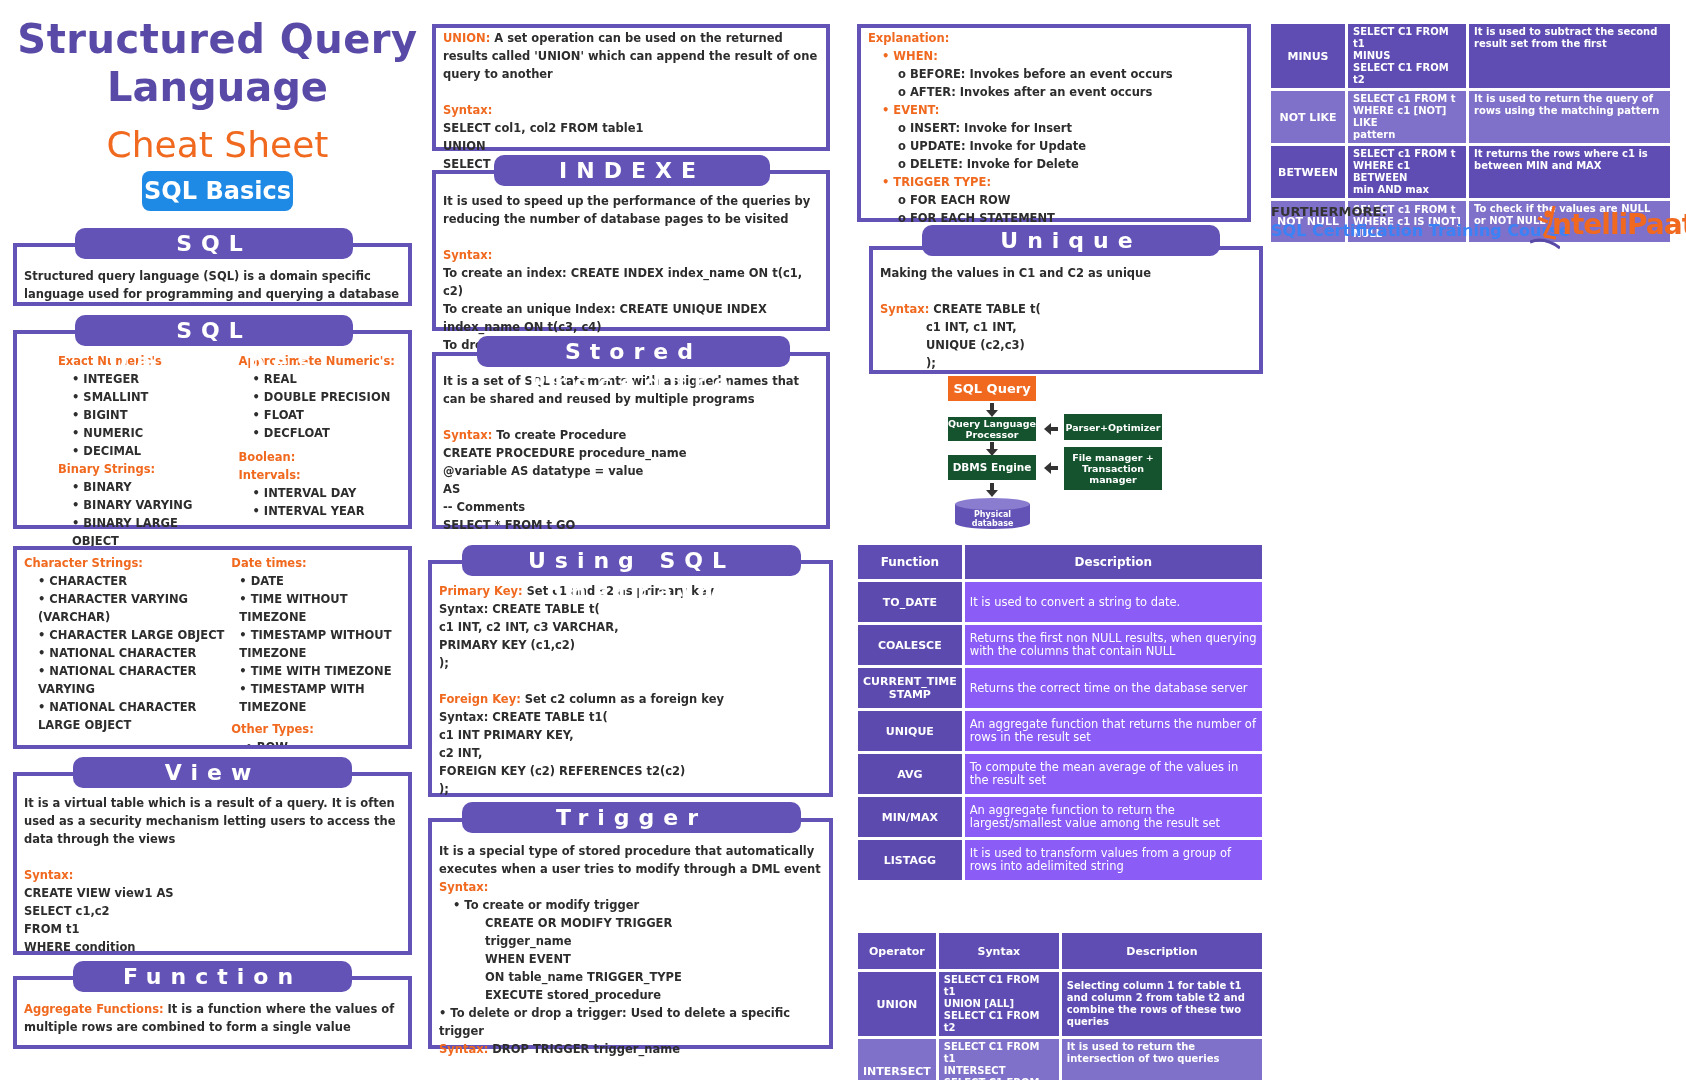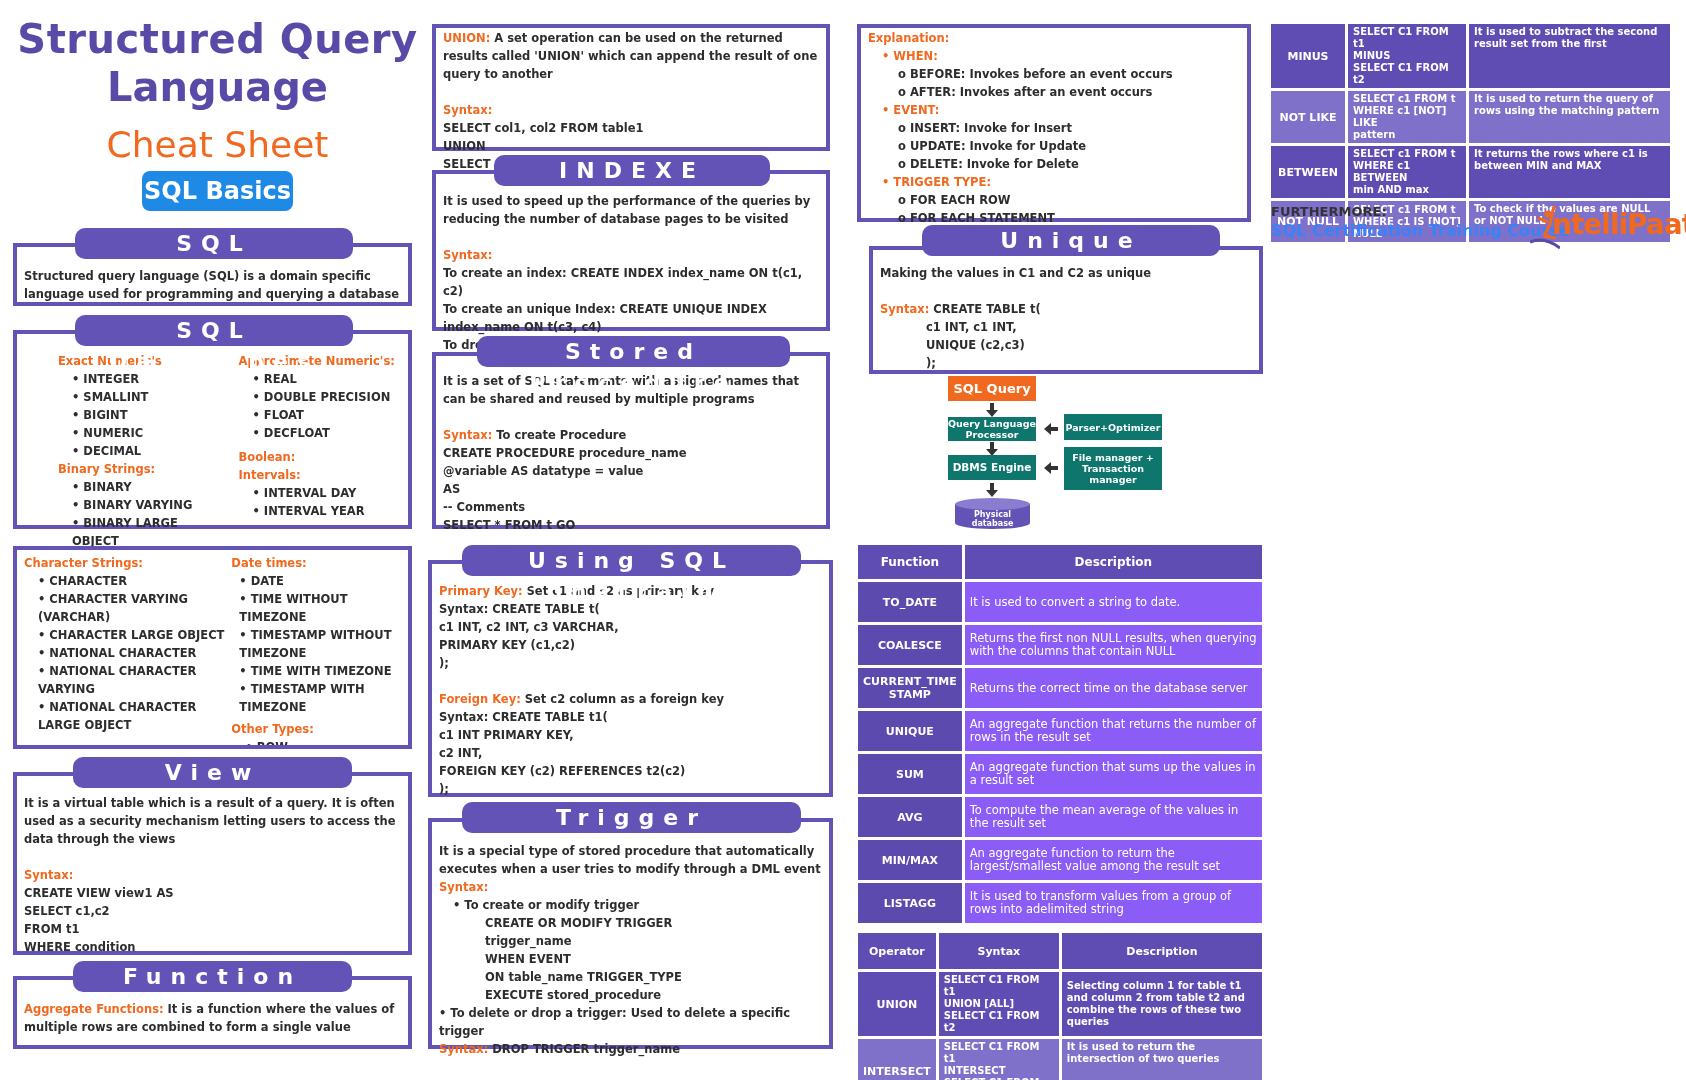--- a/index.html
+++ b/index.html
@@ -14,21 +14,21 @@
   .box { position: absolute; border: 4px solid #6453b6; background: #fff; padding: 6px 7px; font-size: 11.5px; line-height: 18px; font-weight: bold; color: #2d2d2d; }
   .pill { position: absolute; height: 31px; border-radius: 10px; background: #6453b6; color: #fff; font-weight: bold; font-size: 22px; letter-spacing: 9px; text-align: center; line-height: 31px; z-index: 2; }
   .or { color: #f0691f; }
   .ind1 { padding-left: 30px; }
   .ind3 { padding-left: 14px; }
   .ind4 { padding-left: 46px; }
   .cols { display: flex; }
   .col { flex: 1; }
   .gap { height: 18px; }
   .flow { position: absolute; color: #fff; font-weight: bold; text-align: center; display: flex; align-items: center; justify-content: center; }
-  .fp { background: #0f766e; font-size: 9.5px; line-height: 11px; }
+  .fp { background: #14532d; font-size: 9.5px; line-height: 11px; }
   .arrow-d { position: absolute; width: 0; height: 0; border-left: 6px solid transparent; border-right: 6px solid transparent; border-top: 7px solid #333; }
   .arrow-d::before { content: ""; position: absolute; left: -2px; top: -14px; width: 4px; height: 8px; background: #333; }
   .arrow-l { position: absolute; width: 0; height: 0; border-top: 6px solid transparent; border-bottom: 6px solid transparent; border-right: 7px solid #333; }
   .arrow-l::after { content: ""; position: absolute; left: 7px; top: -2px; width: 7px; height: 4px; background: #333; }
   table.tb { position: absolute; border-collapse: separate; border-spacing: 3px; color: #fff; font-weight: bold; }
   table.tb td, table.tb th { padding: 2px 5px; vertical-align: middle; }
   .h { background: #5f4db3; text-align: center; font-size: 12px; }
   .fn-name { background: #5c4aaf; text-align: center; font-size: 11px; }
   .fn-desc { background: #8b5cf6; font-size: 11.5px; line-height: 13px; font-weight: normal; }
   .op-dark { background: #5f4db3; }
@@ -259,24 +259,20 @@
       </tr>
   <tr style="height:40px;">
         <td class="fn-name">CURRENT_TIME STAMP</td>
         <td class="fn-desc">Returns the correct time on the database server</td>
       </tr>
   <tr style="height:40px;">
         <td class="fn-name">UNIQUE</td>
         <td class="fn-desc">An aggregate function that returns the number of rows in the result set</td>
       </tr>
   <tr style="height:40px;">
-        <td class="fn-name">SUM</td>
-        <td class="fn-desc">An aggregate function that sums up the values in a result set</td>
-      </tr>
-  <tr style="height:40px;">
         <td class="fn-name">AVG</td>
         <td class="fn-desc">To compute the mean average of the values in the result set</td>
       </tr>
   <tr style="height:40px;">
         <td class="fn-name">MIN/MAX</td>
         <td class="fn-desc">An aggregate function to return the largest/smallest value among the result set</td>
       </tr>
   <tr style="height:40px;padding-left:48px;">
         <td class="fn-name">LISTAGG</td>
         <td class="fn-desc">It is used to transform values from a group of rows into adelimited string</td>

